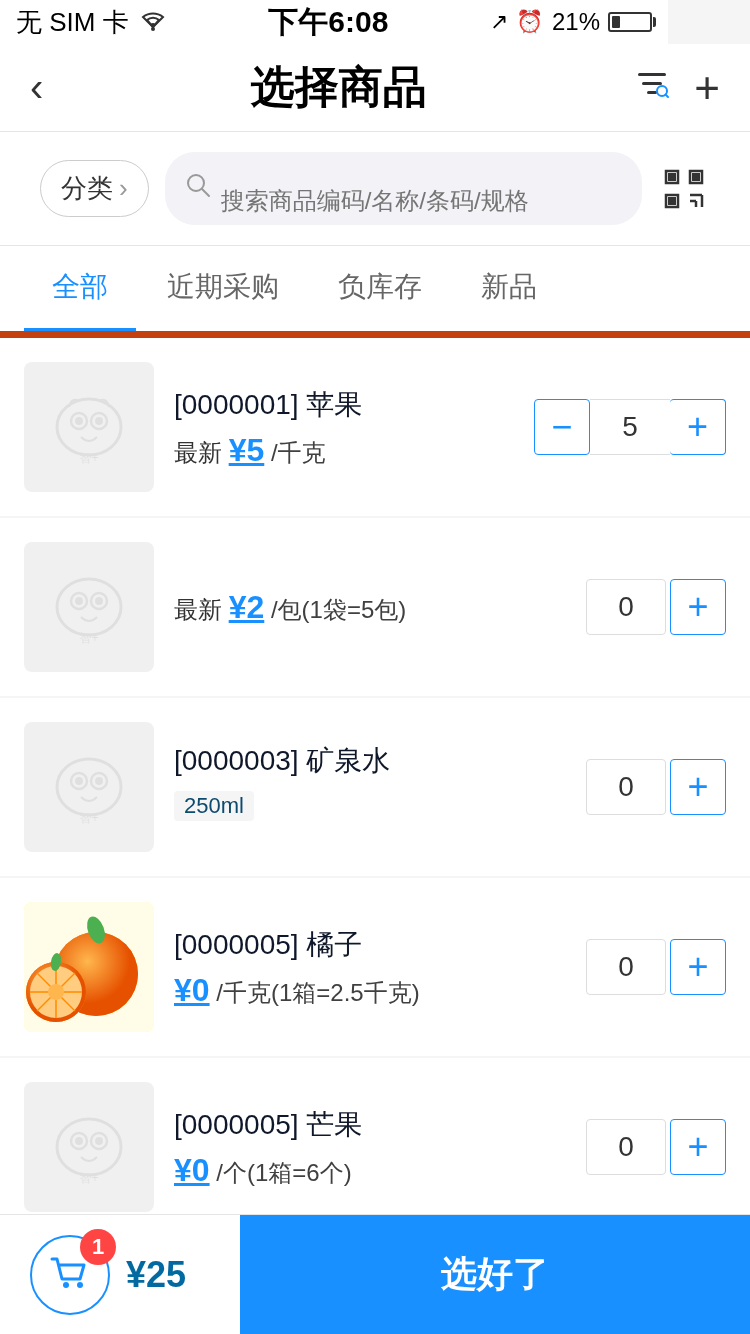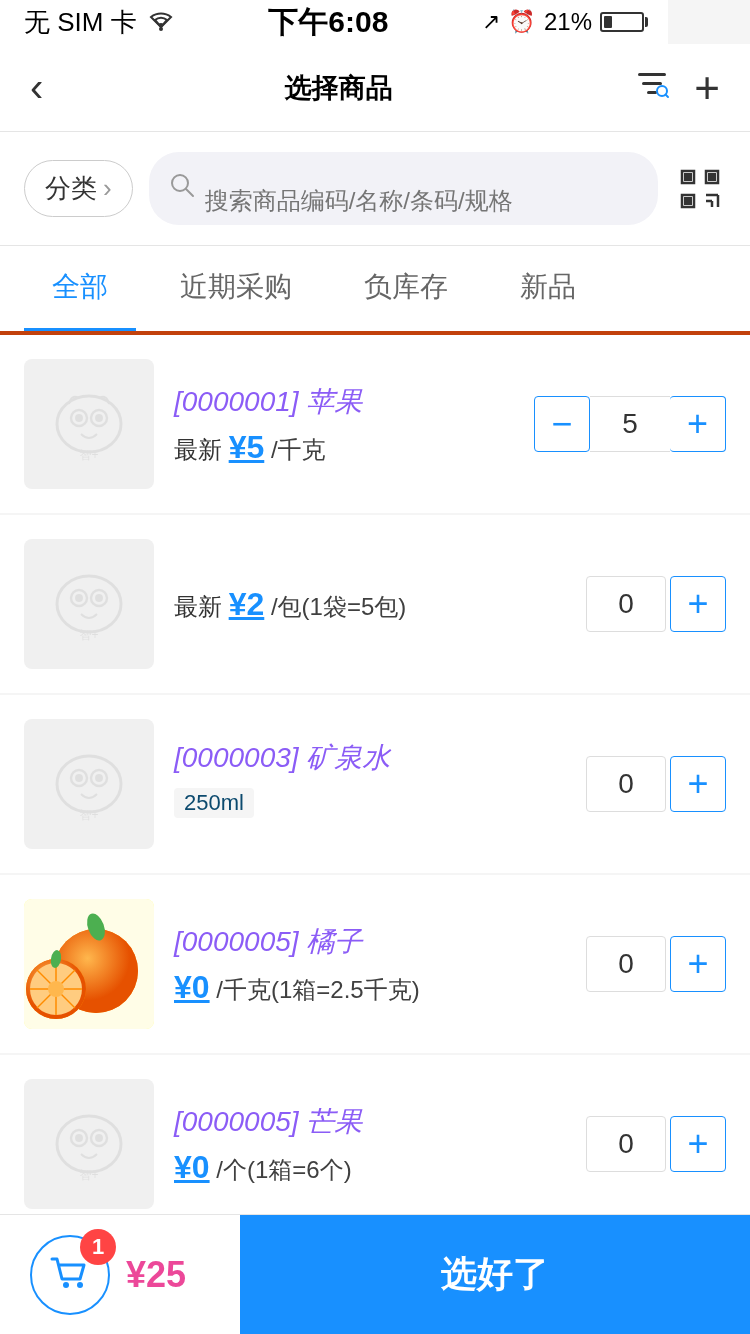--- a/index.html
+++ b/index.html
@@ -13,21 +13,21 @@
     }
 
     
     .status-bar {
       width: 668px;
       height: 44px;
       background: #fff;
       display: flex;
       align-items: center;
       justify-content: space-between;
-      padding: 0 24px;
+      padding: 0 16px;
       font-size: 26px;
       font-weight: 500;
     }
     .status-left { display: flex; align-items: center; gap: 10px; }
     .status-center { font-size: 30px; font-weight: 600; }
     .status-right { display: flex; align-items: center; gap: 8px; font-size: 24px; }
     .battery-icon {
       width: 44px; height: 20px; border: 2px solid #333; border-radius: 3px;
       position: relative; display: inline-flex; align-items: center; padding: 2px;
     }
@@ -44,37 +44,37 @@
       width: 750px;
       height: 88px;
       background: #fff;
       display: flex;
       align-items: center;
       justify-content: space-between;
       padding: 0 30px;
       border-bottom: 1px solid #e5e5e5;
     }
     .nav-title {
-      font-size: 27px;
+      font-size: 44px;
       font-weight: 600;
       color: #000;
     }
     .nav-left, .nav-right {
       display: flex; align-items: center; gap: 24px;
     }
     .nav-icon {
       font-size: 36px;
       color: #333;
       cursor: pointer;
     }
 
     
     .filter-bar {
       background: #fff;
-      padding: 20px 24px;
+      padding: 20px 40px;
       display: flex;
       align-items: center;
       gap: 16px;
       border-bottom: 1px solid #e5e5e5;
     }
     .category-btn {
       display: flex; align-items: center;
       border: 1px solid #ccc; border-radius: 30px;
       padding: 10px 20px; font-size: 26px;
       color: #333; white-space: nowrap; background: #fff;
@@ -94,22 +94,22 @@
       width: 52px; height: 52px;
       display: flex; align-items: center; justify-content: center;
       cursor: pointer;
     }
 
     
     .tabs-bar {
       background: #fff;
       display: flex;
       padding: 0 24px;
-      gap: 16px;
-      border-bottom: 4px solid #c2410c;
+      gap: 3px;
+      border-bottom: 7px solid #c2410c;
     }
     .tab-item {
       padding: 22px 28px;
       font-size: 28px;
       color: #666;
       cursor: pointer;
       border-bottom: 3px solid transparent;
     }
     .tab-item.active {
       color: #1890ff;
@@ -137,24 +137,23 @@
     }
     .owl-logo {
       width: 80px; height: 80px;
       opacity: 0.3;
     }
     .product-info {
       flex: 1;
     }
     .product-name {
       font-size: 28px;
-      color: #8b5cf6;
+      color: #0f172a;
       font-weight: 500;
       margin-bottom: 8px;
-      font-style: italic;
     }
     .product-spec {
       font-size: 22px;
       color: #0c4a6e;
       margin-bottom: 6px;
       background: #f5f5f5;
       display: inline-block;
       padding: 2px 10px;
       border-radius: 4px;
     }
@@ -238,21 +237,21 @@
       background: #ff4444;
       color: #fff;
       border-radius: 50%;
       font-size: 22px;
       display: flex; align-items: center; justify-content: center;
       font-weight: 600;
     }
     .cart-total {
       font-size: 36px;
       font-weight: 700;
-      color: #ec4899;
+      color: #0369a1;
     }
     .confirm-btn {
       flex: 1;
       height: 120px;
       background: #1890ff;
       color: #fff;
       font-size: 36px;
       font-weight: 600;
       border: none;
       cursor: pointer;

